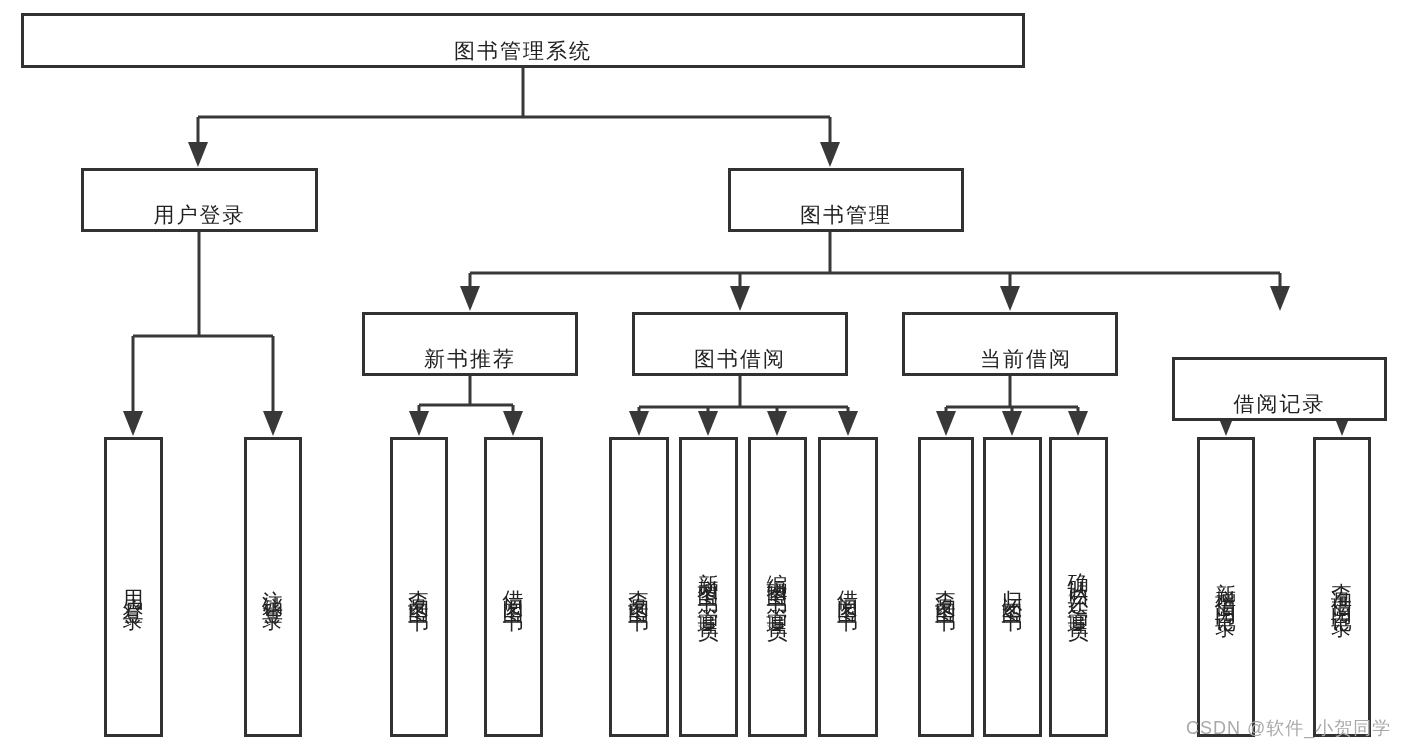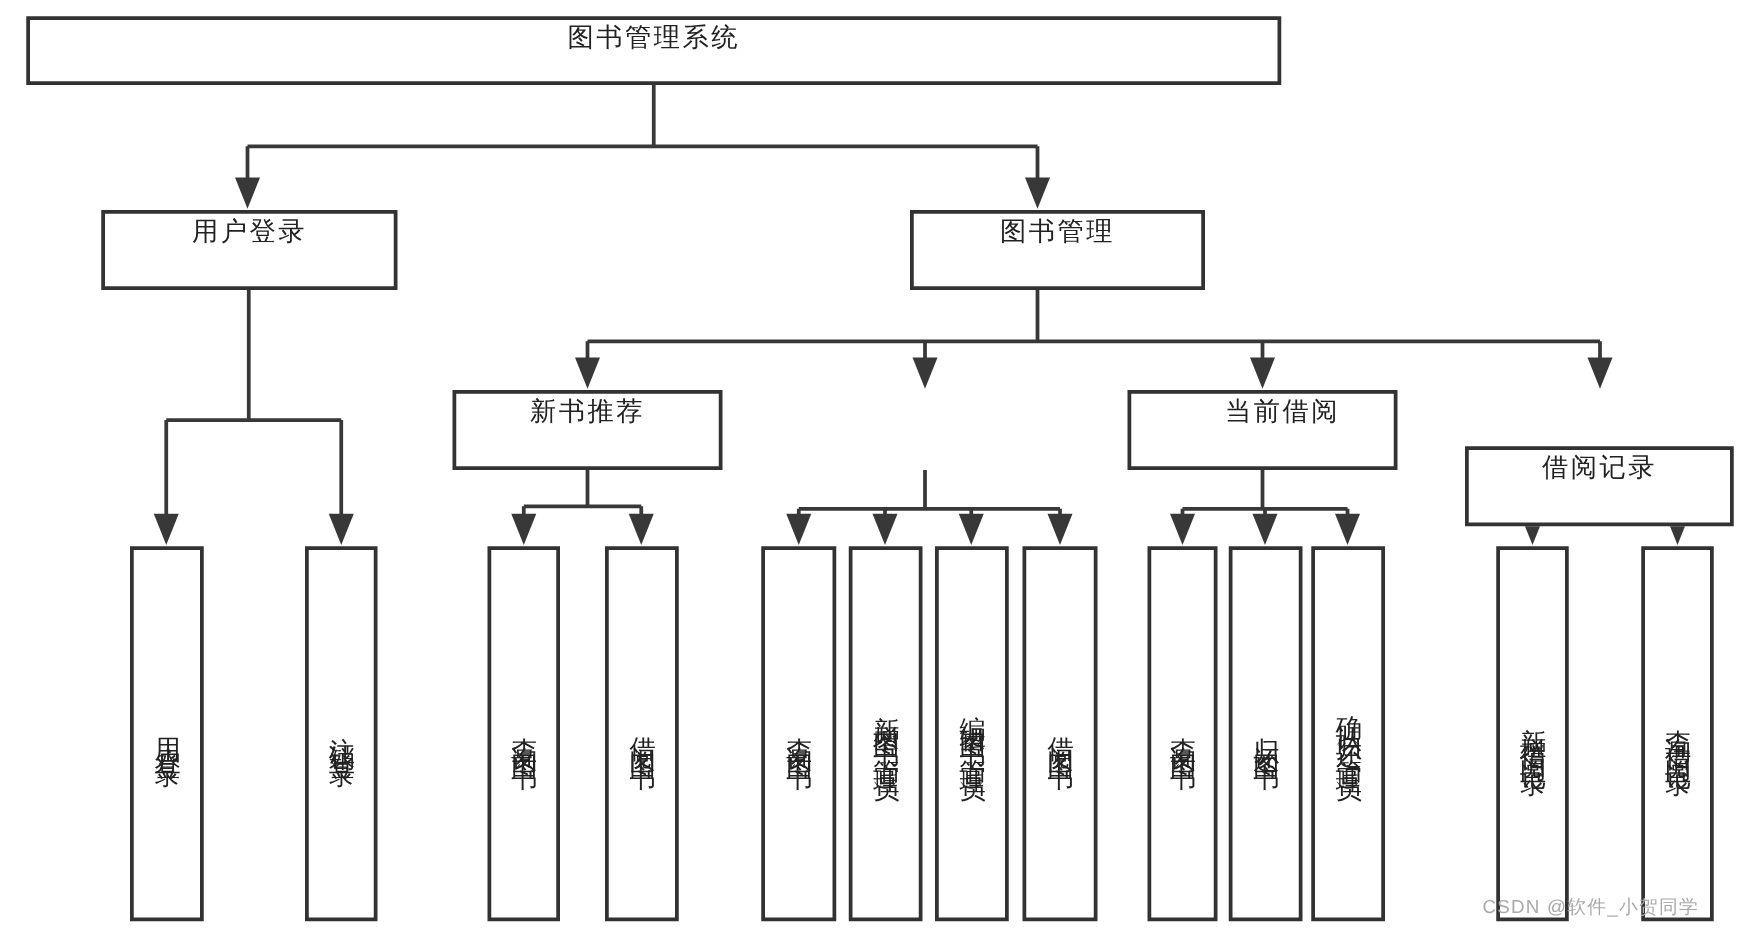--- a/index.html
+++ b/index.html
@@ -20,21 +20,21 @@
     left: 0;
     top: 0;
     z-index: 1;
   }
   .box {
     position: absolute;
     box-sizing: border-box;
     border: 3px solid #323232;
     background: #ffffff;
     display: flex;
-    align-items: flex-start;
+    align-items: flex-end;
     justify-content: center;
     color: #222222;
     font-size: 21px;
     letter-spacing: 2px;
     z-index: 2;
   }
   .leaf {
     position: absolute;
     box-sizing: border-box;
     border: 3px solid #323232;
@@ -50,21 +50,21 @@
     text-orientation: mixed;
     font-size: 21px;
     line-height: 1;
     letter-spacing: 7px;
     white-space: nowrap;
   }
   .watermark {
     position: absolute;
     left: 1186px;
     top: 716px;
-    font-size: 15px;
+    font-size: 18px;
     color: #a9a9a9;
     letter-spacing: 1px;
     z-index: 3;
     white-space: nowrap;
   }
 </style>
 </head>
 <body>
 
 <div id="canvas">
@@ -106,20 +106,23 @@
 
   <div class="box" style="left:81px; top:168px; width:237px; height:64px;">
     <span>用户登录</span>
   </div>
   <div class="box" style="left:728px; top:168px; width:236px; height:64px;">
     <span>图书管理</span>
   </div>
 
   <div class="box" style="left:362px; top:312px; width:216px; height:64px;">
     <span>新书推荐</span>
+  </div>
+  <div class="box" style="left:632px; top:312px; width:216px; height:64px;">
+    <span>图书借阅</span>
   </div>
   <div class="box" style="left:902px; top:312px; width:216px; height:64px;padding-left:32px;">
     <span>当前借阅</span>
   </div>
   <div class="box" style="left:1172px; top:312px; width:215px; height:64px;margin-top:45px;">
     <span>借阅记录</span>
   </div>
 
   <div class="leaf" style="left:104px; top:437px; width:59px; height:300px;">
     <span class="vtext">用户登录</span>

